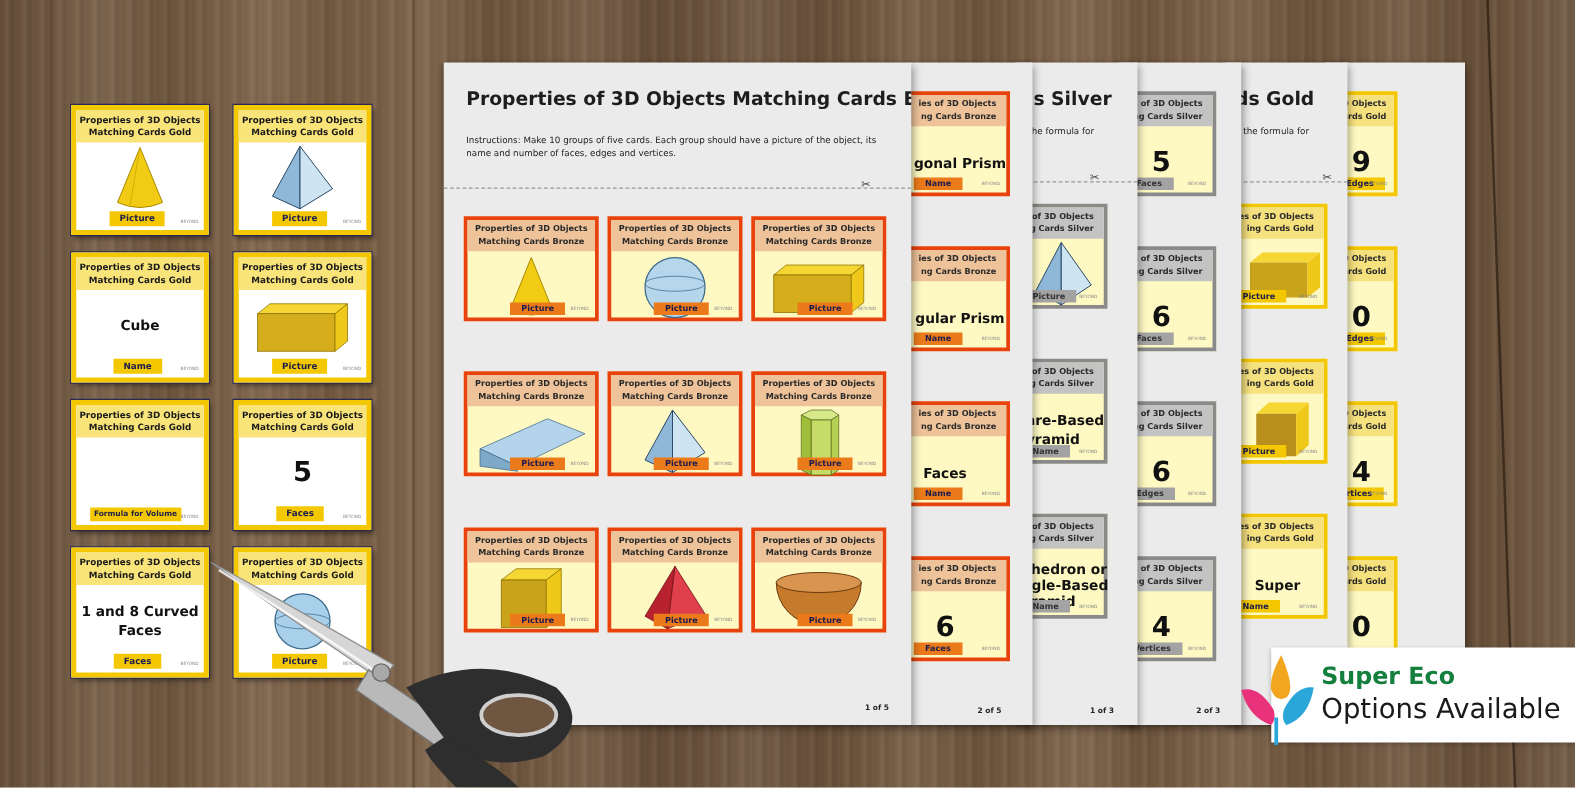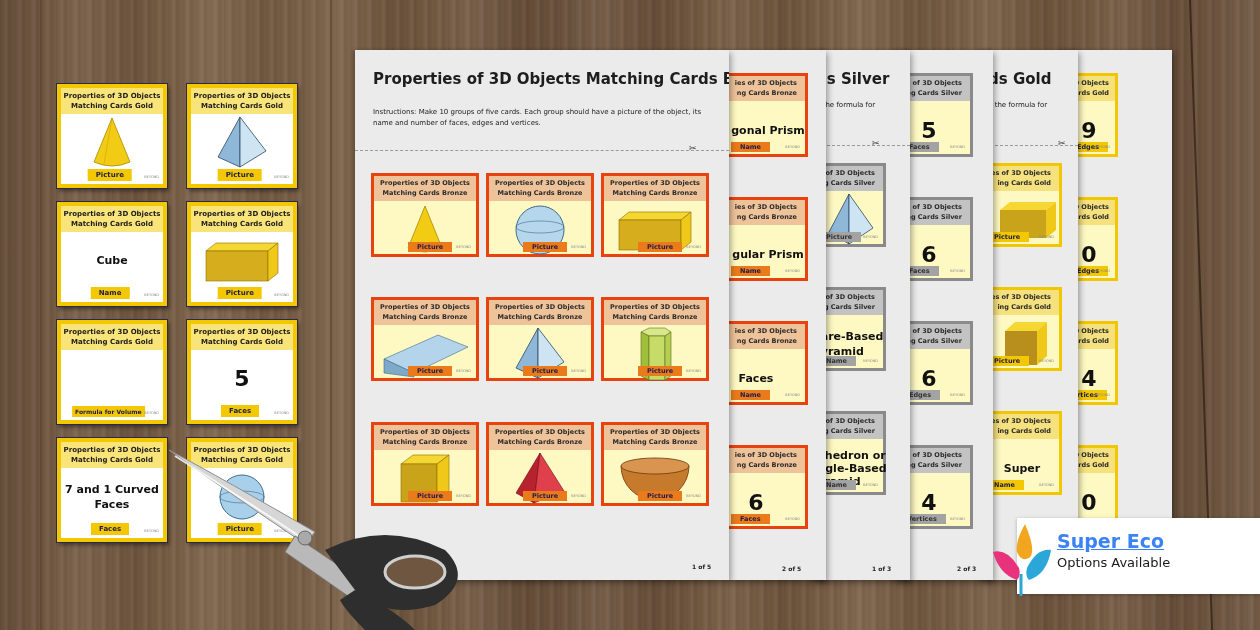--- a/index.html
+++ b/index.html
@@ -72,22 +72,22 @@
   .card.bronze .tag { background: #eb7a1a; color: #1c1c50; }
   .card.silver .tag { background: #a3a3a3; color: #333; }
   .card.gold .tag { background: #f3c800; color: #1c1c50; }
   .card .brand { position: absolute; bottom: 5px; right: 5px; font-size: 3.5px; color: #888; }
 
   
   .eco-badge {
     position: absolute; left: 1017px; top: 518px; width: 243px; height: 76px;
     background: #ffffff; box-shadow: 0 1px 4px rgba(0,0,0,0.25);
   }
-  .eco-line1 { position: absolute; left: 40px; top: 12px; font-size: 19px; font-weight: bold; color: #3b82f6; text-decoration: underline; }
-  .eco-line2 { position: absolute; left: 40px; top: 37px; font-size: 13px; color: #1a1a1a; }
+  .eco-line1 { position: absolute; left: 40px; top: 12px; font-size: 19px; font-weight: bold; color: #15803d; }
+  .eco-line2 { position: absolute; left: 40px; top: 37px; font-size: 22px; color: #1a1a1a; }
   .eco-icon { position: absolute; left: -32px; top: 0px; }
 
   .scissors { position: absolute; left: 165px; top: 440px; }
 </style>
 </head>
 <body>
 
 <div class="grain-line" style="left:1200px;top:0;height:630px;transform:skewX(2deg);"></div>
 <div class="grain-line" style="left:40px;top:0;height:630px;opacity:0.3;"></div>
 <div class="grain-line" style="left:330px;top:0;height:630px;opacity:0.35;"></div>
@@ -173,21 +173,21 @@
     <div class="brand">BEYOND</div>
   </div>
 
   <div class="mini-card" style="left:57px;top:438px;">
     <div class="hdr">
         <div>Properties of 3D Objects</div>
         <div>Matching Cards Gold</div>
       </div>
     <div class="body">
         <div class="mid">
-          <div>7 and 1 Curved</div>
+          <div>1 and 8 Curved</div>
           <div>Faces</div>
         </div>
       </div>
     <div class="tag">Faces</div>
     <div class="brand">BEYOND</div>
   </div>
 
   <div class="mini-card" style="left:187px;top:438px;">
     <div class="hdr">
         <div>Properties of 3D Objects</div>

